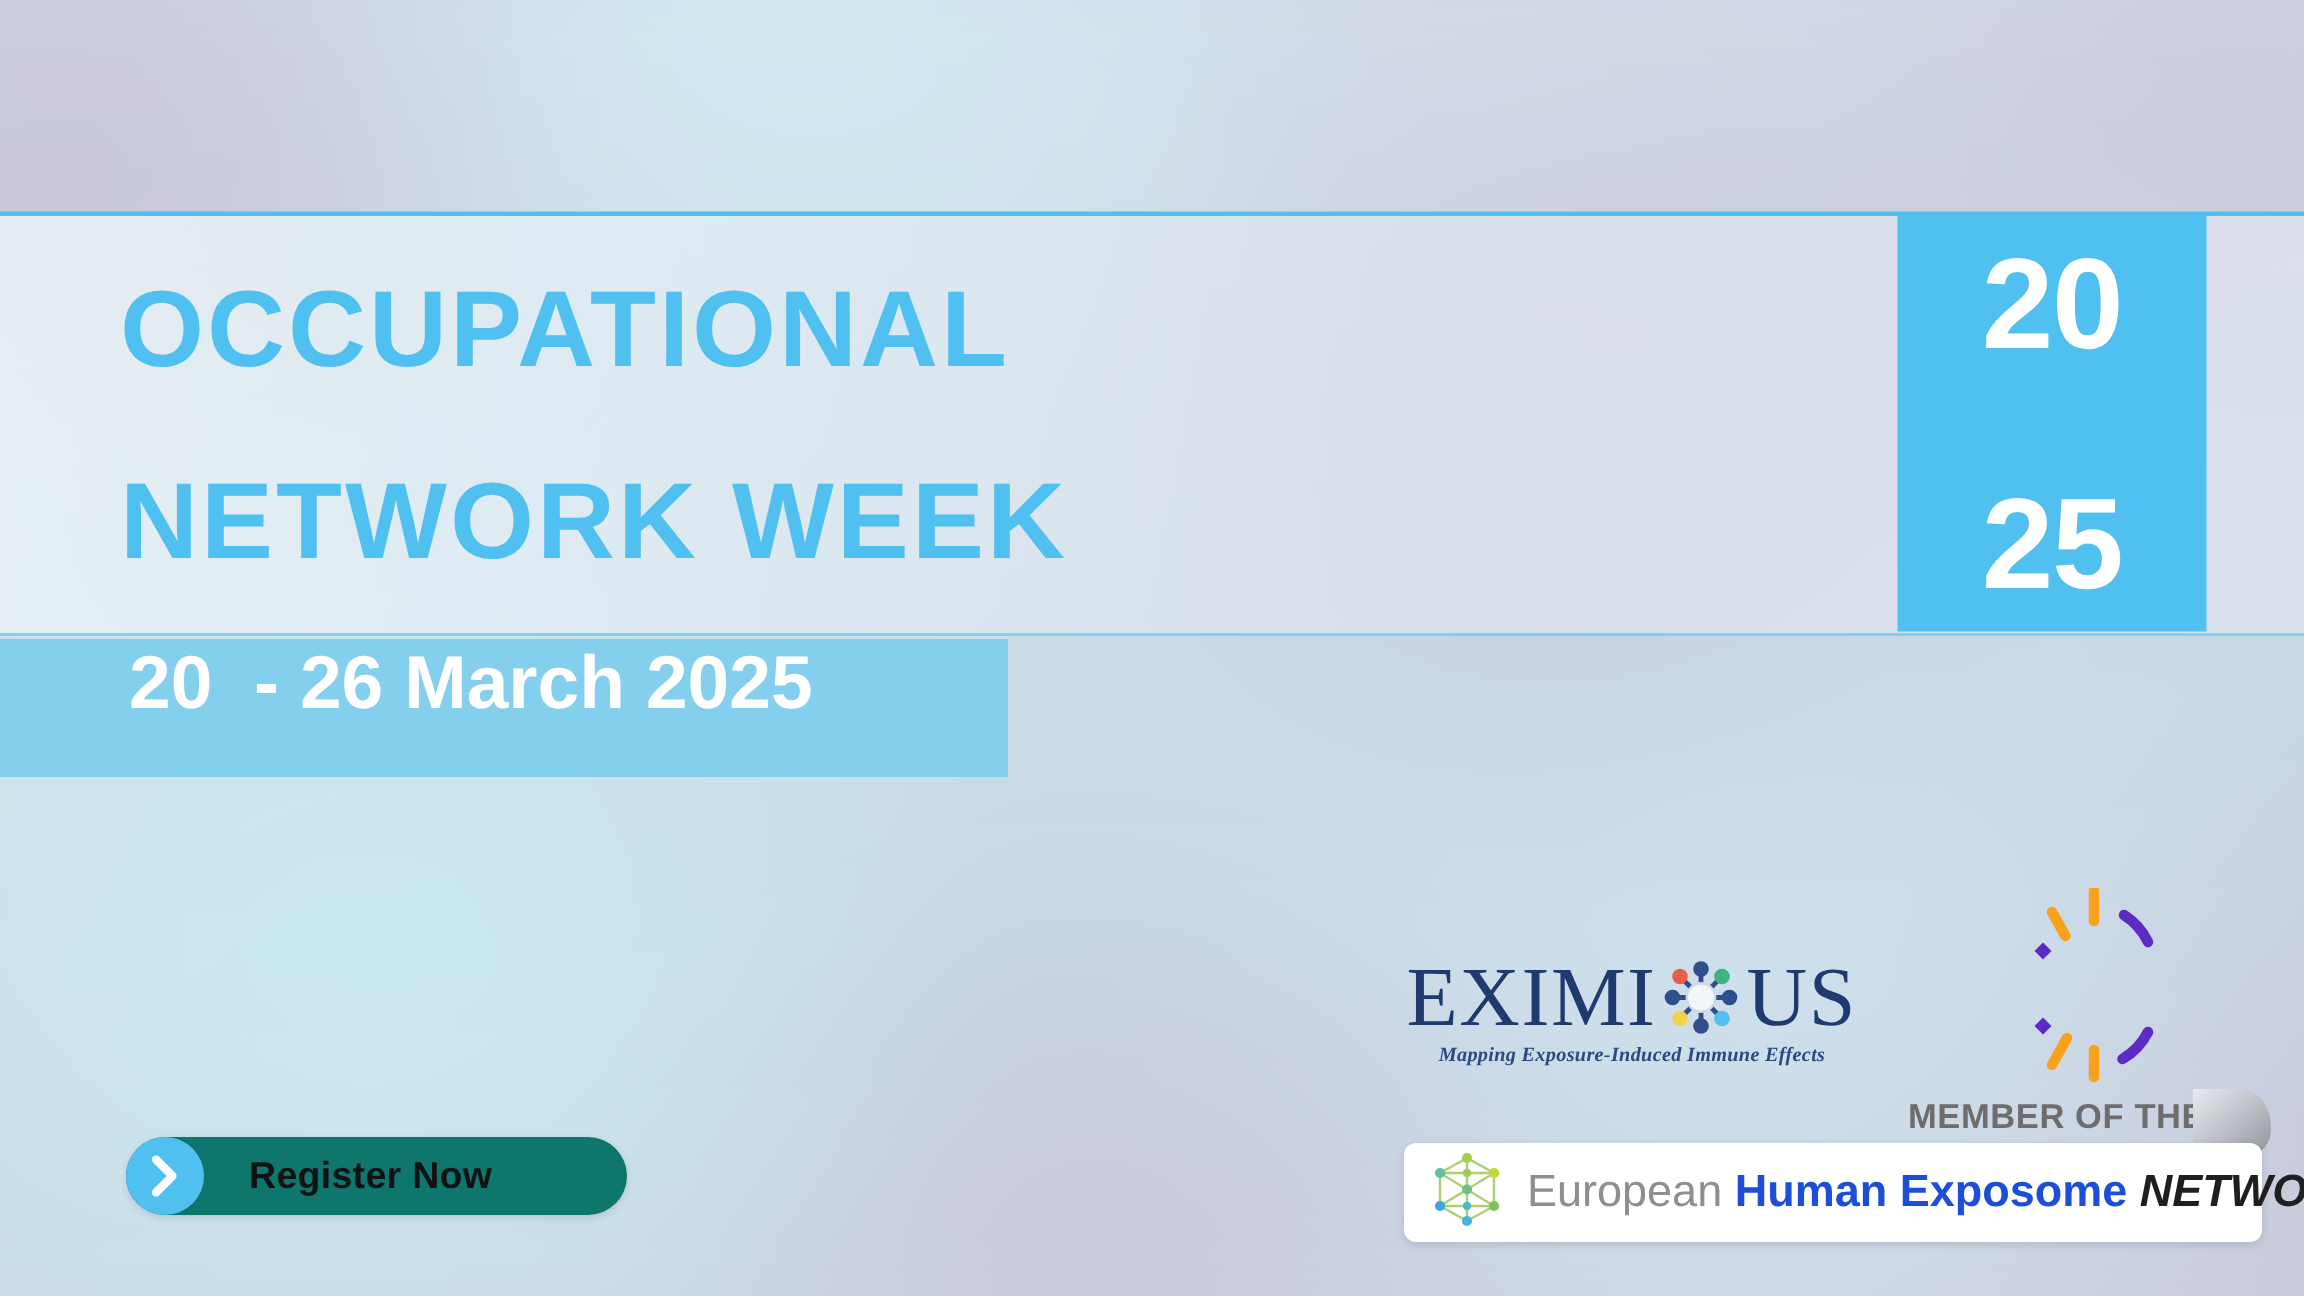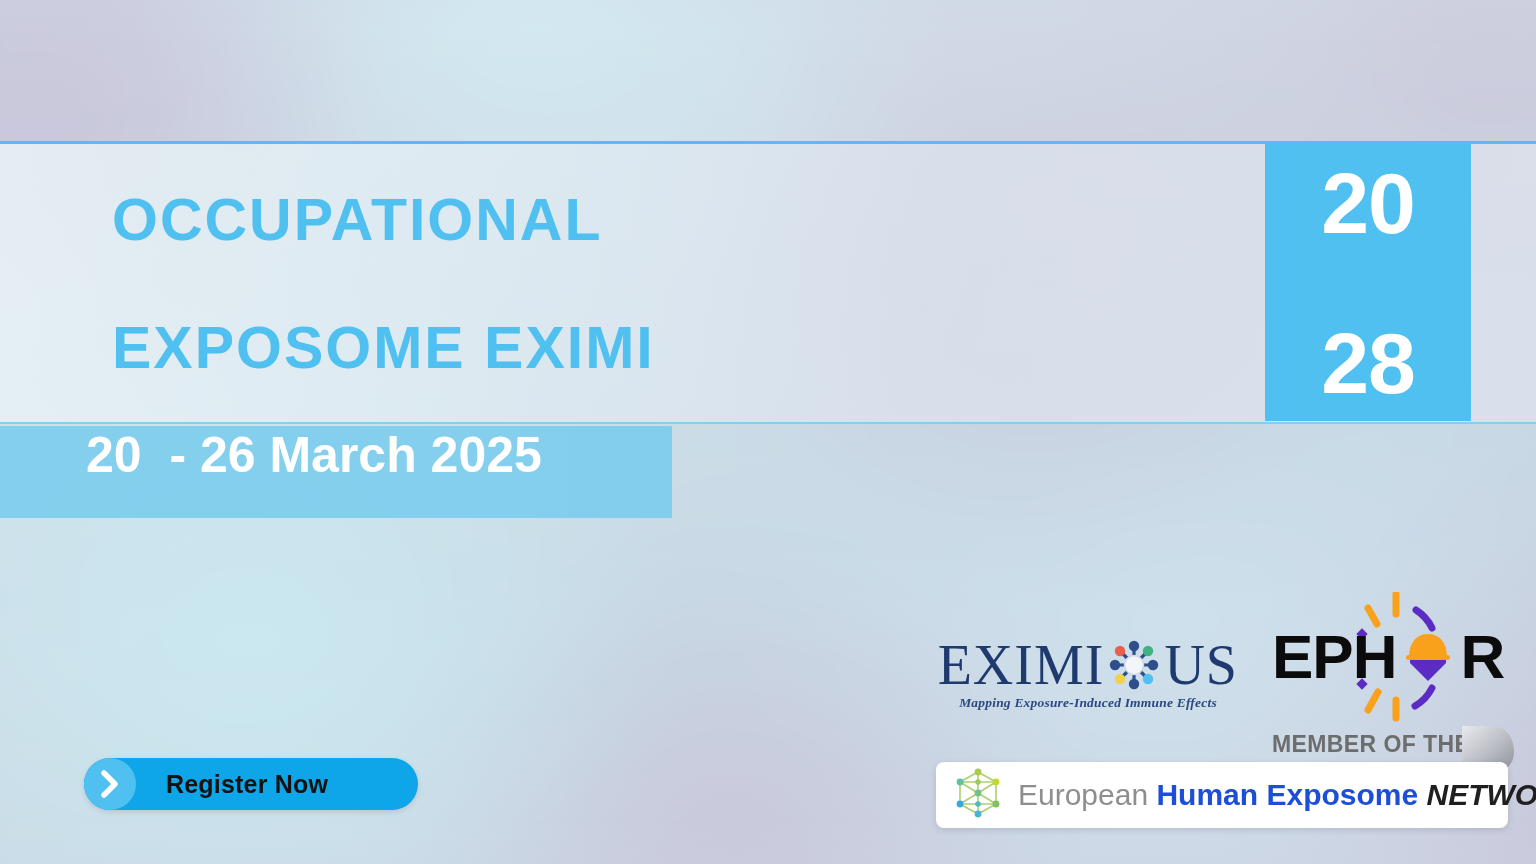--- a/index.html
+++ b/index.html
@@ -41,26 +41,25 @@
         rgba(224,236,243,.80) 30%,
         rgba(219,226,237,.78) 60%,
         rgba(221,226,236,.82) 100%);
     border-top:3px solid #4FC0EF;
     border-bottom:2px solid #7fd0f2;
   }
   #headline-text {
     position:absolute; left:80px; top:12px;
     color:#4FC0EF;
     font-weight:800;
-    font-size:59px;
+    font-size:72px;
     line-height:128px;
     letter-spacing:2px;
     white-space:nowrap;
     font-family:"Liberation Sans", sans-serif;
-    margin-left:32px;
   }
   #headline-text .l2 { display:block; }
 
   
   #year-block {
     position:absolute; left:1265px; top:144px; width:206px; height:277px;
     background:#4FC0EF;
     color:#ffffff;
     font-weight:800;
     font-size:86px;
@@ -84,21 +83,21 @@
     font-size:50px;
     letter-spacing:0px;
     margin-left:86px;
     white-space:pre;
   }
 
   
   #register-button {
     position:absolute; left:84px; top:758px;
     width:334px; height:52px;
-    background:#0ea5e9;
+    background:#0f766e;
     border-radius:26px;
     display:flex; align-items:center;
     box-shadow:0 2px 5px rgba(60,70,90,.16);
     cursor:pointer;
   }
   #register-chevron-circle {
     width:52px; height:52px; border-radius:50%;
     background:#4FC0EF;
     margin-left:0px;
     display:flex; align-items:center; justify-content:center;
@@ -189,27 +188,27 @@
 <body>
 
 <div id="stage">
 
   <div class="bg-base"></div>
   <div class="bg-veil"></div>
 
   <div id="headline-band">
     <div id="headline-text">
       <span class="l1">OCCUPATIONAL</span>
-      <span class="l2">EXPOSOME EXIMI</span>
+      <span class="l2">NETWORK WEEK</span>
     </div>
   </div>
 
   <div id="year-block">
     <span>20</span>
-    <span>28</span>
+    <span>25</span>
   </div>
 
   <div id="date-bar">
     <span id="date-text">20  - 26 March 2025</span>
   </div>
 
   <div id="register-button">
     <span id="register-chevron-circle">
       <svg width="26" height="30" viewBox="0 0 26 30" aria-hidden="true">
         <path d="M7 4 L18 15 L7 26" fill="none" stroke="#ffffff" stroke-width="5.5" stroke-linecap="round" stroke-linejoin="round"></path>
@@ -260,35 +259,20 @@
       </g>
       <g stroke="#5B2BC4" stroke-width="7" stroke-linecap="round" fill="none">
         <path d="M144 18 A 44 44 0 0 1 160 36"></path>
         <path d="M160 96 A 44 44 0 0 1 143 114"></path>
       </g>
       <g fill="#5B2BC4">
         <rect x="86" y="38" width="8" height="8" transform="rotate(45 90 42)"></rect>
         <rect x="86" y="88" width="8" height="8" transform="rotate(45 90 92)"></rect>
       </g>
     </svg>
-    <div id="ephor-wordmark">
-      <span>EPH</span>
-      <span style="display:inline-flex;margin:0 1px;">
-        <svg width="62" height="66" viewBox="0 0 62 66" aria-hidden="true">
-          <path d="M31 57 L13 39 L13 35 L49 35 L49 39 Z" fill="#5B2BC4"></path>
-          <path d="M12 33 C12 18 20 10 31 10 C42 10 50 18 50 33 Z" fill="#F9A11B"></path>
-          <rect x="9" y="31" width="44" height="5" rx="2.5" fill="#F9A11B"></rect>
-          <g stroke="#F9A11B" stroke-width="3">
-            <line x1="24" y1="12" x2="24" y2="20"></line>
-            <line x1="38" y1="12" x2="38" y2="20"></line>
-          </g>
-        </svg>
-      </span>
-      <span>R</span>
-    </div>
   </div>
 
   <div id="ephor-member-label">MEMBER OF THE</div>
 
   <svg id="ribbon-fold" viewBox="0 0 52 56" aria-hidden="true">
     <defs>
       <linearGradient id="foldg" x1="0" y1="0" x2="1" y2="1">
         <stop offset="0%" stop-color="#e9eaee"></stop>
         <stop offset="55%" stop-color="#b9bcc3"></stop>
         <stop offset="100%" stop-color="#8d9199"></stop>

